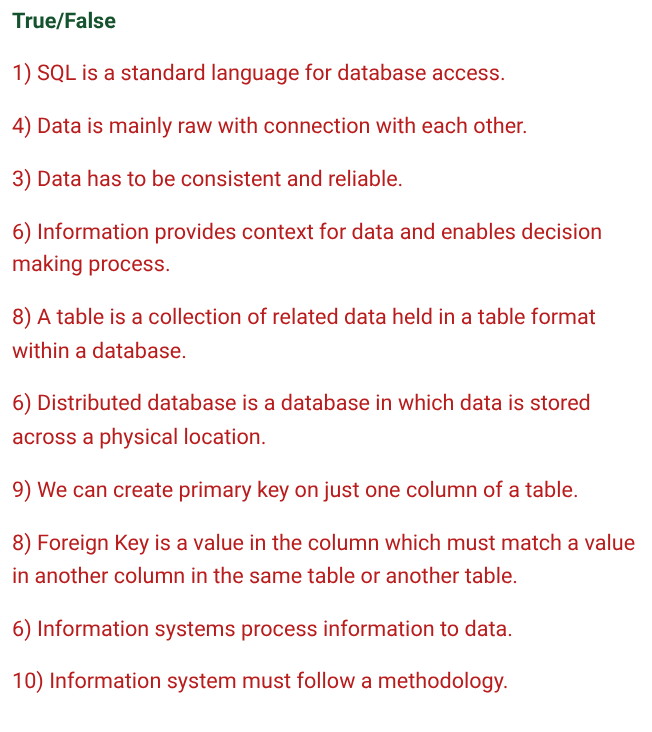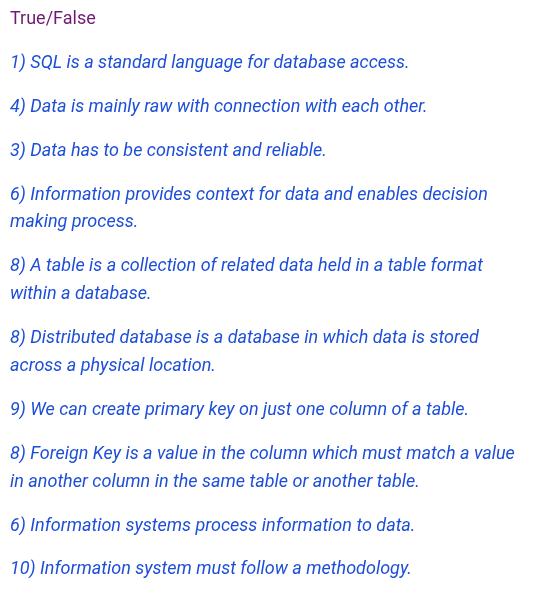--- a/index.html
+++ b/index.html
@@ -6,37 +6,36 @@
       font-family: -apple-system, BlinkMacSystemFont, "Segoe UI", Roboto, "Helvetica Neue", Arial, sans-serif;
       color: #333c45;
       margin: 0;
       padding: 4px 10px 20px 10px;
       width: 543px;
       box-sizing: border-box;
       font-size: 18px;
       line-height: 1.55;
     }
     .heading {
-      font-weight: 400;
-      color: #701a75;
+      font-weight: 700;
+      color: #14532d;
       margin-bottom: 16px;
     }
     .item {
       margin-bottom: 16px;
-      color: #1d4ed8;
-      font-style: italic;
+      color: #b91c1c;
     }
   </style>
 </head>
 <body>
 
 <div class="heading">True/False</div>
 
 <div class="item">1) SQL is a standard language for database access.</div>
 <div class="item">4) Data is mainly raw with connection with each other.</div>
 <div class="item">3) Data has to be consistent and reliable.</div>
 <div class="item">6) Information provides context for data and enables decision making process.</div>
 <div class="item">8) A table is a collection of related data held in a table format within a database.</div>
-<div class="item">8) Distributed database is a database in which data is stored across a physical location.</div>
+<div class="item">6) Distributed database is a database in which data is stored across a physical location.</div>
 <div class="item">9) We can create primary key on just one column of a table.</div>
 <div class="item">8) Foreign Key is a value in the column which must match a value in another column in the same table or another table.</div>
 <div class="item">6) Information systems process information to data.</div>
 <div class="item">10) Information system must follow a methodology.</div>
 
 </body></html>

